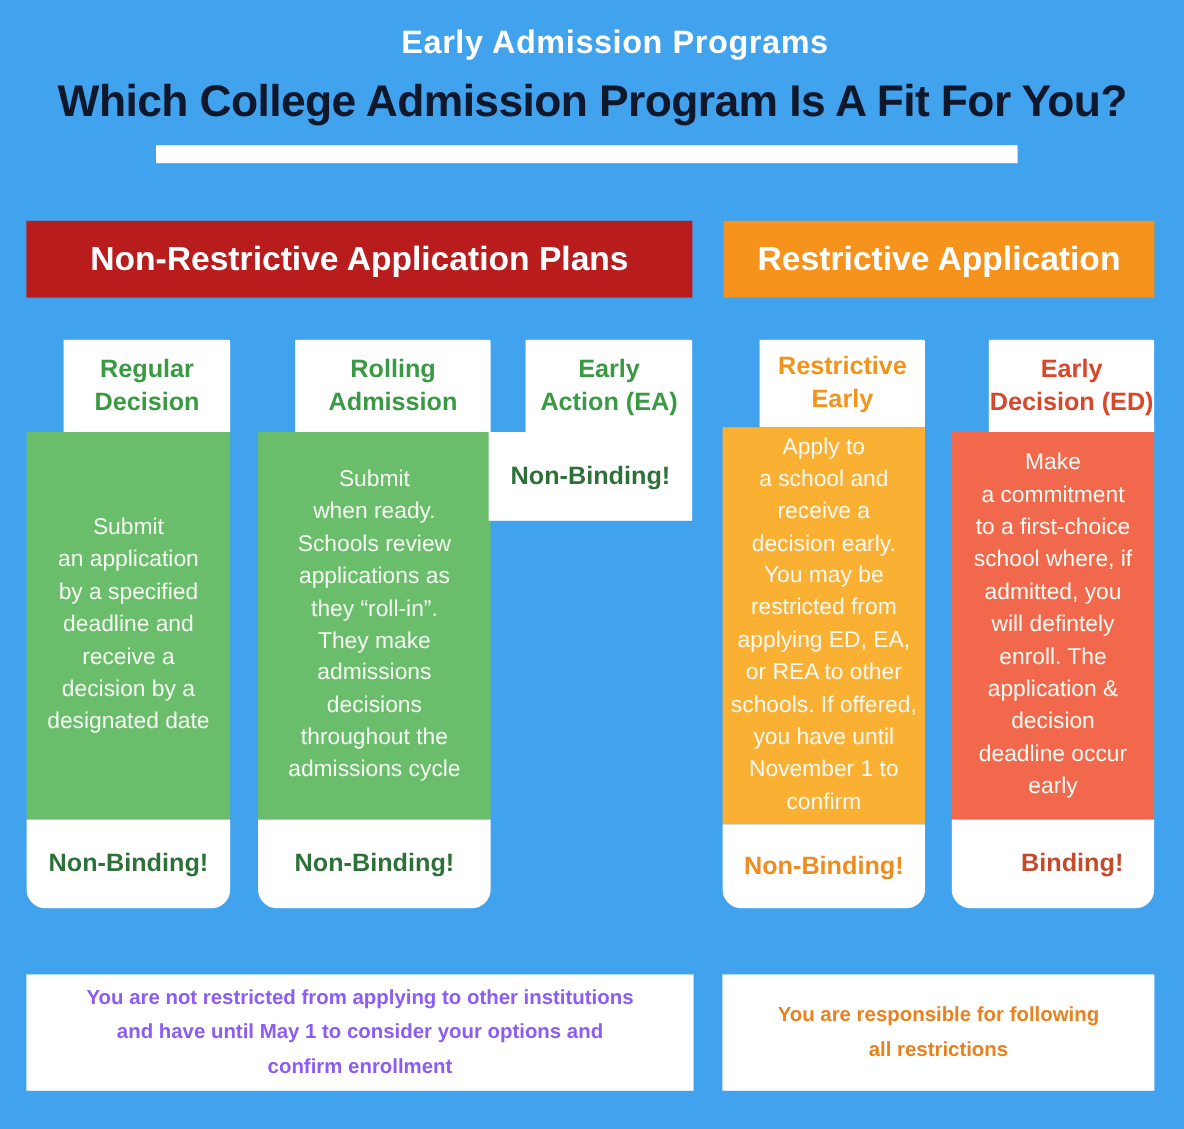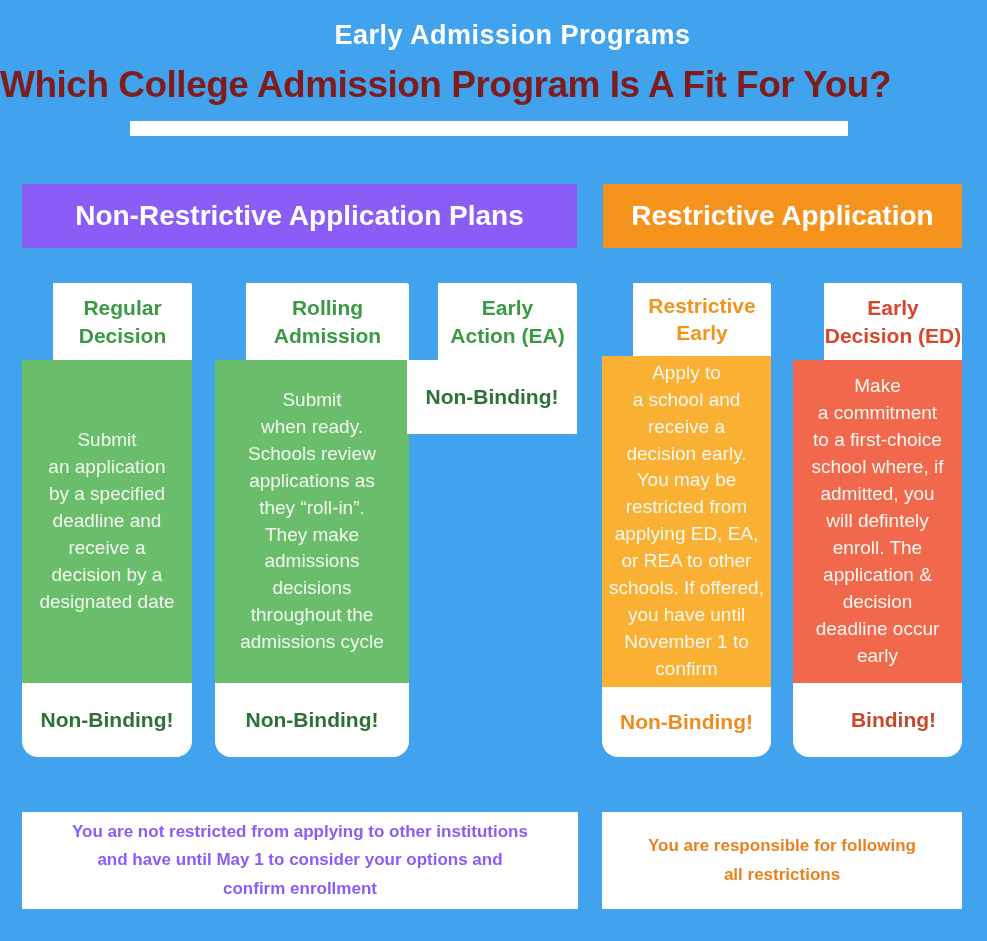--- a/index.html
+++ b/index.html
@@ -17,21 +17,22 @@
     text-align: center;
     color: #ffffff;
     font-size: 27px;
     font-weight: bold;
     letter-spacing: 0.5px;
     padding-left: 38px;
   }
   .main-title {
     position: absolute;
     left: 0; right: 0; top: 64px;
-    color: #7f1d1d;
+    text-align: center;
+    color: #0f172a;
     font-size: 37px;
     font-weight: bold;
     letter-spacing: -0.5px;
   }
   .title-underline {
     position: absolute;
     left: 130px; top: 121px;
     width: 718px; height: 15px;
     background: #ffffff;
   }
@@ -104,21 +105,21 @@
 </style>
 </head>
 <body>
 
 <div class="canvas">
 
   <div class="subtitle">Early Admission Programs</div>
   <div class="main-title">Which College Admission Program Is A Fit For You?</div>
   <div class="title-underline"></div>
 
-  <div class="section-bar left" style="background-color: #8b5cf6;">
+  <div class="section-bar left" style="background-color: #b91c1c;">
     <span>Non-Restrictive Application Plans</span>
   </div>
   <div class="section-bar right" style="background-color: rgb(246, 147, 29); text-align: right;">
     <span>Restrictive Application</span>
   </div>
 
   <div class="col c1">
     <div class="col-head" style="color: rgb(58, 154, 67);">Regular
 Decision</div>
     <div class="col-body" style="background-color: rgb(105, 189, 107);">Submit

